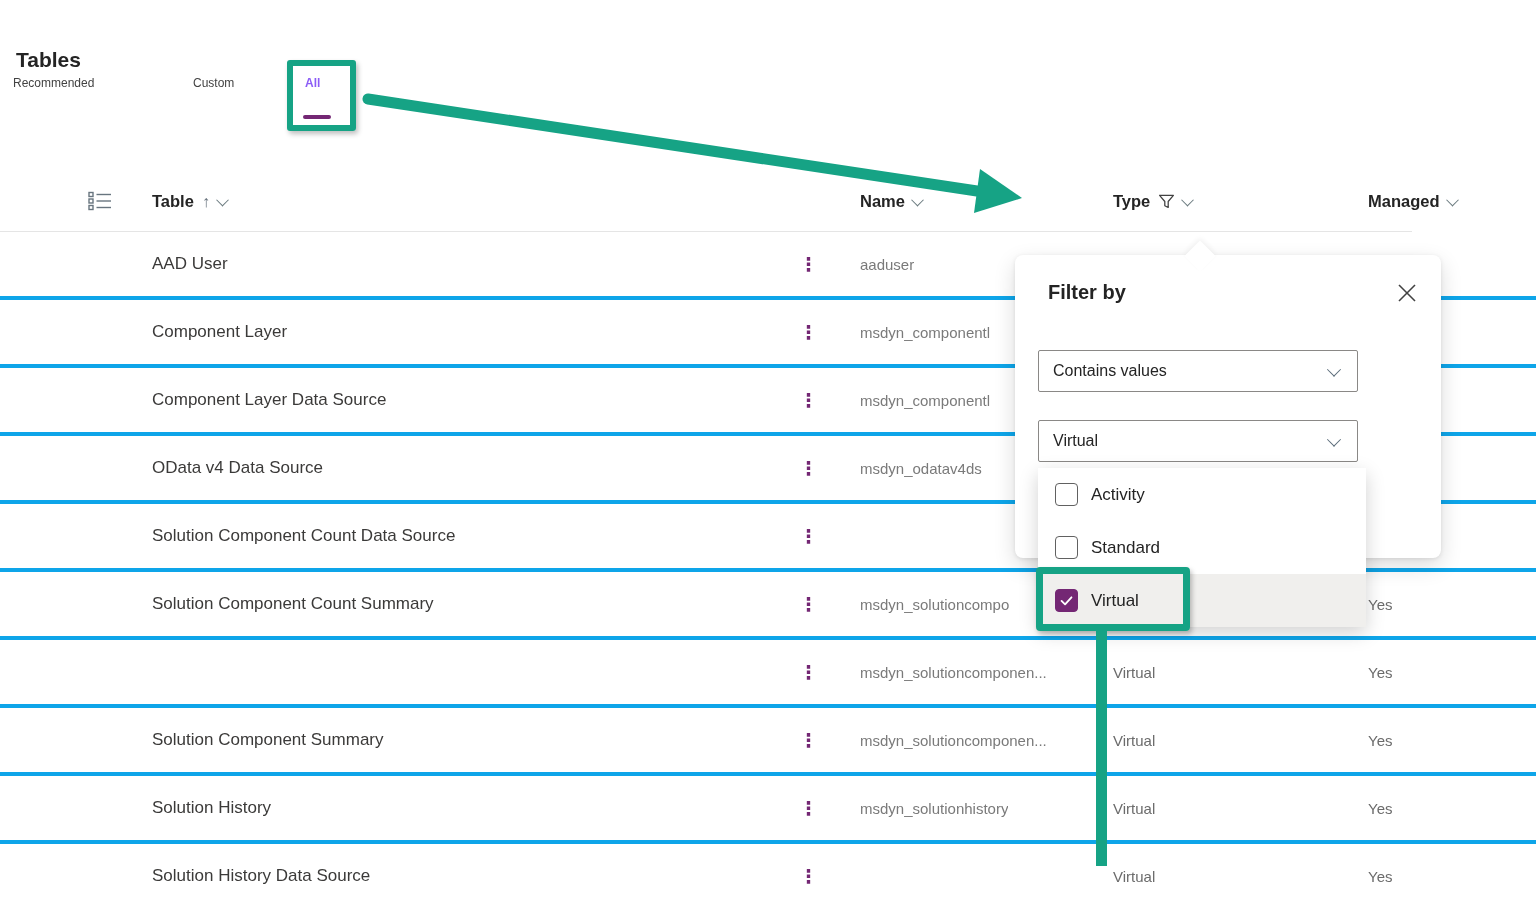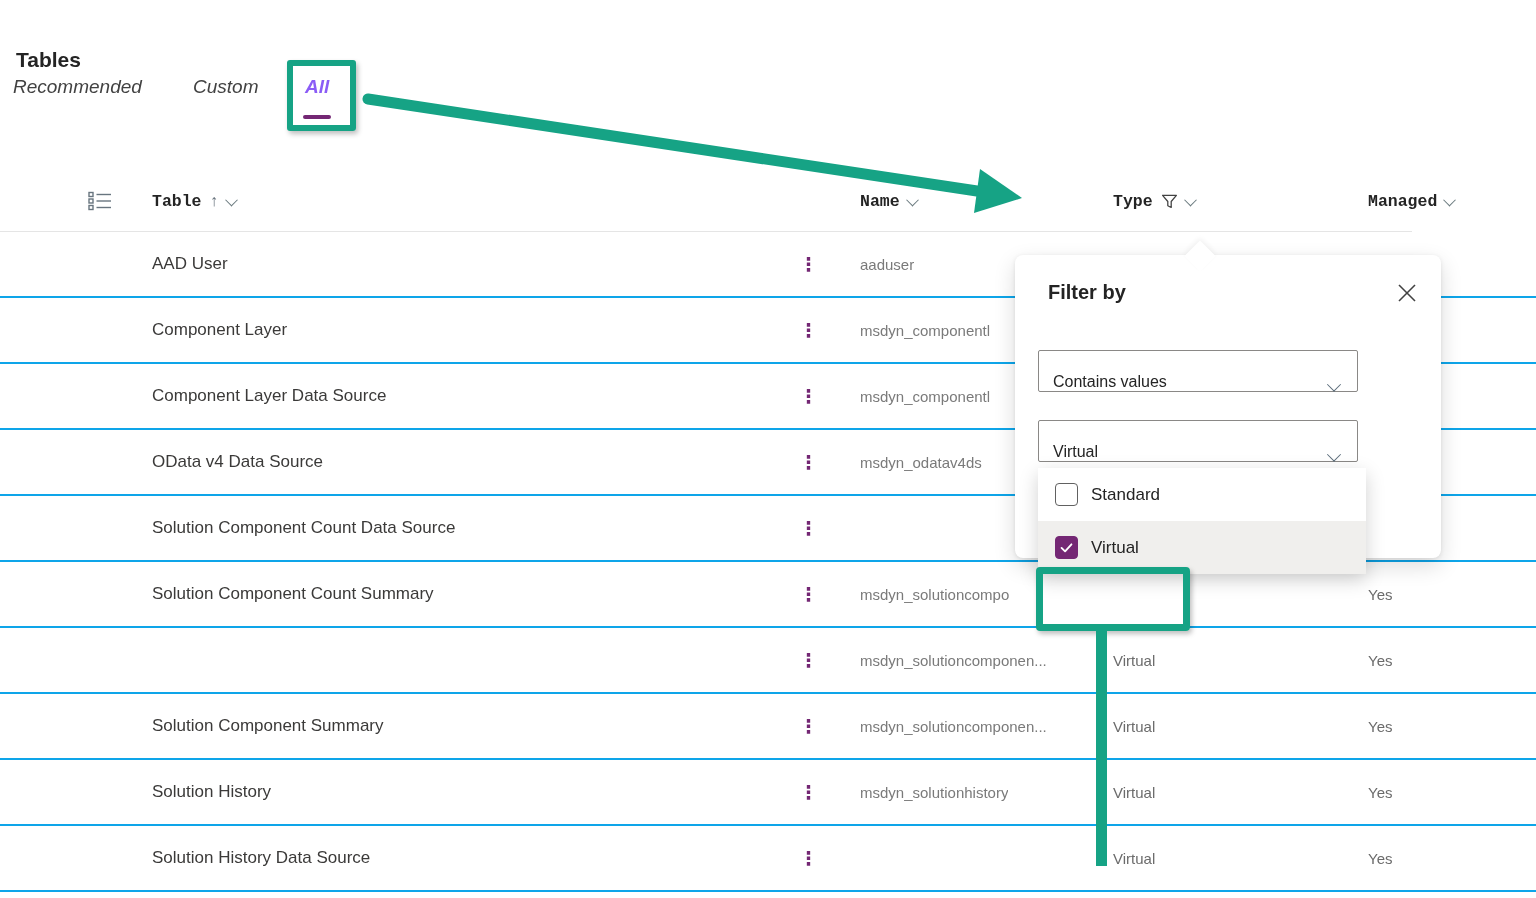--- a/index.html
+++ b/index.html
@@ -1,50 +1,50 @@
 <!DOCTYPE html>
 <html><head>
 <meta charset="utf-8">
 <style>
   html,body{margin:0;padding:0;background:#fff;}
   body{width:1536px;height:898px;position:relative;overflow:hidden;
        font-family:"Liberation Sans","DejaVu Sans",sans-serif;color:#242424;}
 
   
   .page-title{position:absolute;left:16px;top:12px;font-size:21px;font-weight:700;color:#242424;margin-top:36px;}
-  .tab{position:absolute;top:76px;font-size:19px;color:#424242;cursor:pointer;white-space:nowrap;font-style:italic;}
+  .tab{position:absolute;top:76px;font-size:12px;color:#424242;cursor:pointer;white-space:nowrap;}
   .tab.selected{font-weight:700;color:#8b5cf6;}
   .tab-underline{position:absolute;left:303px;top:115px;width:28px;height:4px;background:#742774;border-radius:2px;}
 
   
-  .grid-header{position:absolute;left:0;top:172px;width:1412px;height:59px;border-bottom:1px solid #e5e5e5;font-family:Liberation Mono, monospace;}
+  .grid-header{position:absolute;left:0;top:172px;width:1412px;height:59px;border-bottom:1px solid #e5e5e5;}
   .gh-item{position:absolute;top:0;height:59px;display:flex;align-items:center;gap:8px;
            font-size:16.5px;font-weight:700;color:#242424;}
   .chev{width:8px;height:8px;border-right:1.6px solid #69797e;border-bottom:1.6px solid #69797e;
         display:inline-block;transform:rotate(45deg) translate(-1px,-1px);}
   .sort-arrow{color:#68737d;font-size:16px;font-weight:400;}
 
   .rows{position:absolute;left:0;top:232px;width:1536px;}
-  .row{position:relative;height:64px;border-bottom:2px solid #0ea5e9;}
+  .row{position:relative;height:64px;border-bottom:4px solid #0ea5e9;}
   .cell{position:absolute;top:0;height:64px;display:flex;align-items:center;white-space:nowrap;}
   .c-table{left:152px;font-size:17px;color:#3b3a39;}
   .c-dots{left:799px;color:#742774;font-size:19px;font-weight:700;letter-spacing:0;}
   .c-name{left:860px;font-size:15px;color:#7a7a7a;max-width:235px;overflow:hidden;}
   .c-type{left:1113px;font-size:15px;color:#6b6b6b;}
   .c-managed{left:1368px;font-size:15px;color:#6b6b6b;}
 
   
   .filter-panel{position:absolute;left:1015px;top:255px;width:426px;height:303px;background:#fff;
                 border-radius:8px;box-shadow:0 8px 22px rgba(0,0,0,.14),0 1px 4px rgba(0,0,0,.09);z-index:5;}
   .beak{position:absolute;left:174px;top:-10px;width:22px;height:22px;background:#fff;
         transform:rotate(45deg);box-shadow:-2px -2px 5px rgba(0,0,0,.05);}
   .fp-title{position:absolute;left:33px;top:26px;font-size:20px;font-weight:700;color:#242424;}
   .fp-close{position:absolute;right:22px;top:26px;width:24px;height:24px;cursor:pointer;}
   .combo{position:absolute;left:23px;width:320px;height:42px;border:1px solid #8a8886;border-radius:2px;
-         background:#fff;display:flex;align-items:flex-end;font-size:16px;color:#242424;
+         background:#fff;display:flex;align-items:center;font-size:16px;color:#242424;
          padding-left:14px;box-sizing:border-box;cursor:pointer;}
   .combo .chev{position:absolute;right:18px;width:9px;height:9px;border-color:#5a6b79;}
   .combo-condition{top:95px;}
   .combo-value{top:165px;}
 
   
   .option-list{position:absolute;left:1038px;top:468px;width:328px;background:#fff;z-index:6;
                box-shadow:0 6px 18px rgba(0,0,0,.18);}
   .option{height:53px;display:flex;align-items:center;gap:13px;padding-left:17px;cursor:pointer;
           font-size:17px;color:#242424;}
@@ -199,20 +199,24 @@
     <span>Contains values</span>
     <span class="chev"></span>
   </div>
   <div class="combo combo-value">
     <span>Virtual</span>
     <span class="chev"></span>
   </div>
 </div>
 
 <div class="option-list" id="option-list">
+  <div class="option">
+    <span class="cbx"></span>
+    <span>Activity</span>
+  </div>
 
   <div class="option">
     <span class="cbx"></span>
     <span>Standard</span>
   </div>
 
   <div class="option hovered">
     <span class="cbx checked">
         <svg width="17" height="17" viewBox="0 0 24 24">
           <path d="M5 12.5 L10 17.5 L19 7.5" fill="none" stroke="#fff" stroke-width="2.6" stroke-linecap="round" stroke-linejoin="round"></path>

